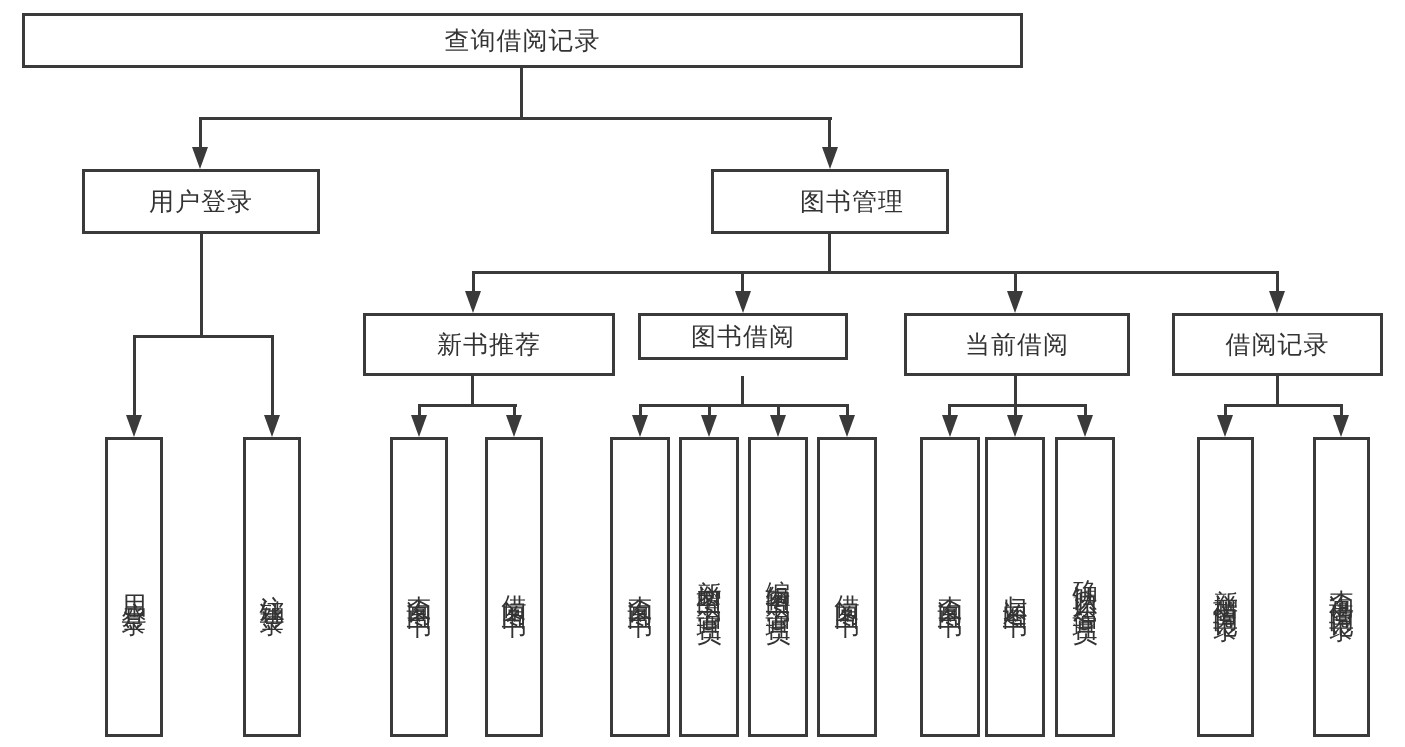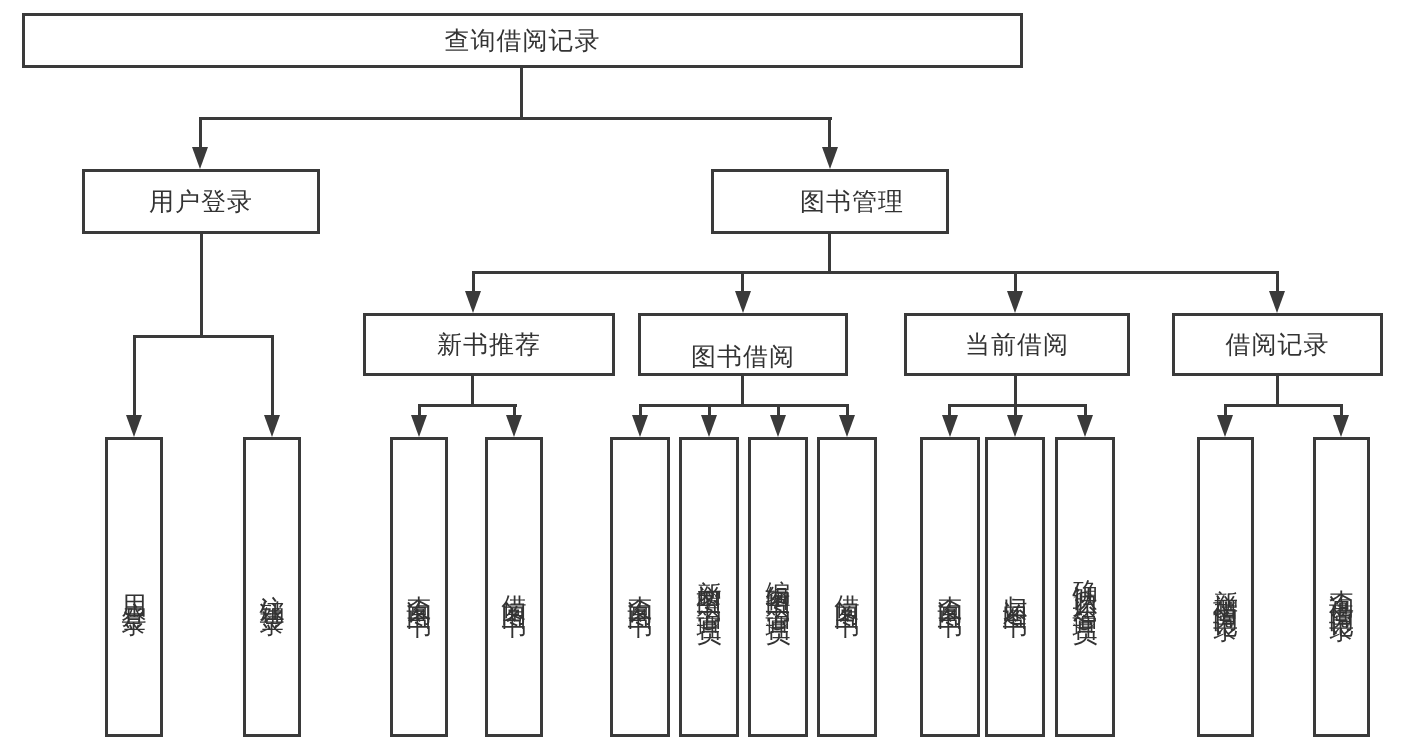--- a/index.html
+++ b/index.html
@@ -84,21 +84,21 @@
   <div class="line" style="left:1014px;top:271px;width:3px;height:24px;"></div>
   <div class="line" style="left:1276px;top:271px;width:3px;height:24px;"></div>
   <div class="arrow" style="left:465px;top:291px;"></div>
   <div class="arrow" style="left:735px;top:291px;"></div>
   <div class="arrow" style="left:1007px;top:291px;"></div>
   <div class="arrow" style="left:1269px;top:291px;"></div>
 
   <div class="box" style="left:363px;top:313px;width:252px;height:63px;">
     <span class="hlabel">新书推荐</span>
   </div>
-  <div class="box" style="left:638px;top:313px;width:210px;height:63px;align-items:flex-end;">
+  <div class="box" style="left:638px;top:313px;width:210px;height:47px;">
     <span class="hlabel">图书借阅</span>
   </div>
   <div class="box" style="left:1172px;top:313px;width:211px;height:63px;">
     <span class="hlabel">借阅记录</span>
   </div>
   <div class="box" style="left:904px;top:313px;width:226px;height:63px;">
     <span class="hlabel">当前借阅</span>
   </div>
 
   <div class="line" style="left:471px;top:376px;width:3px;height:31px;"></div>

